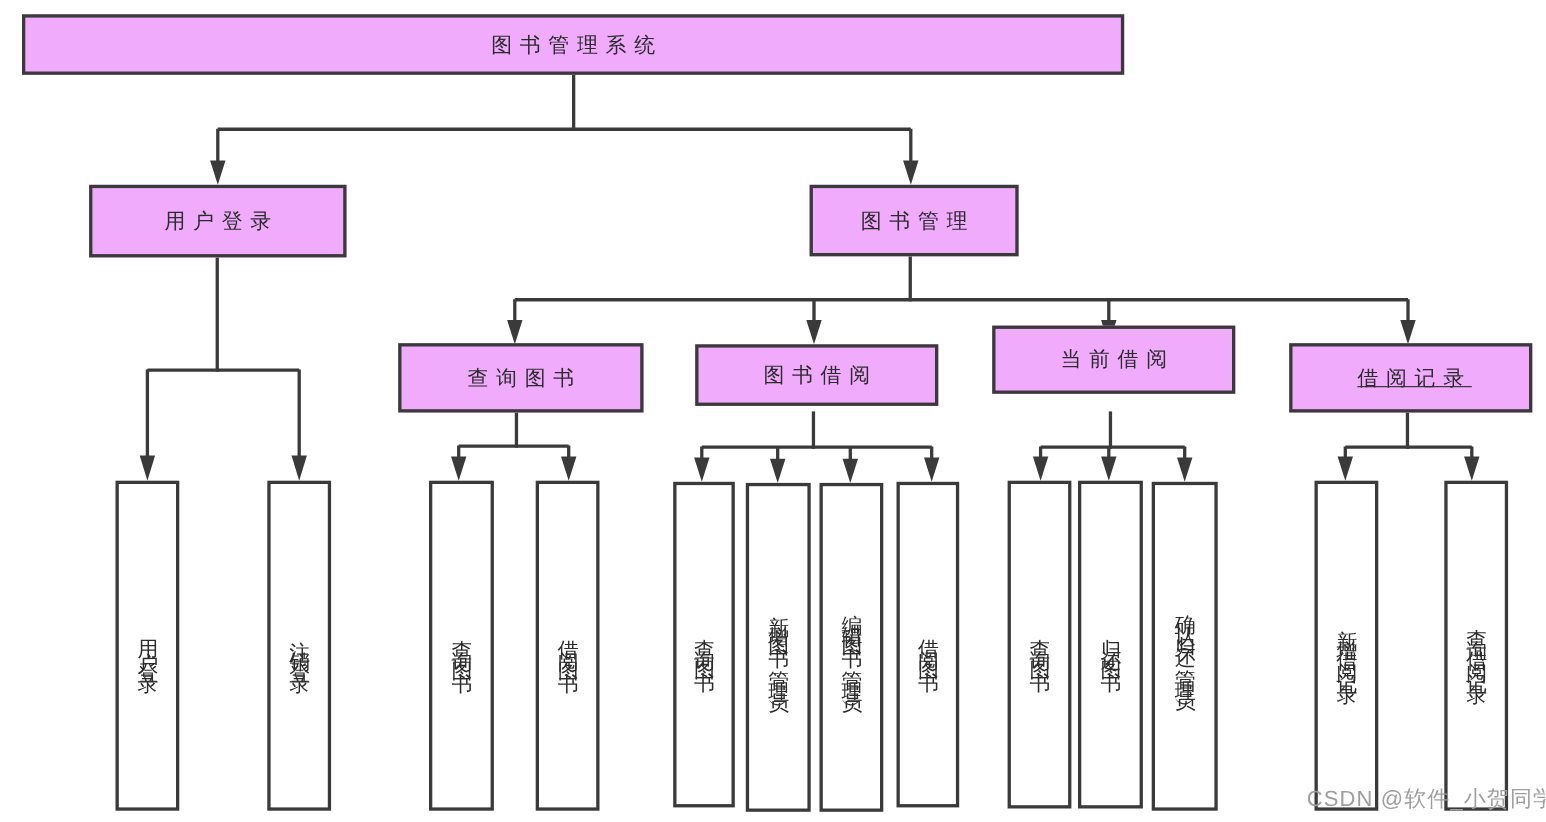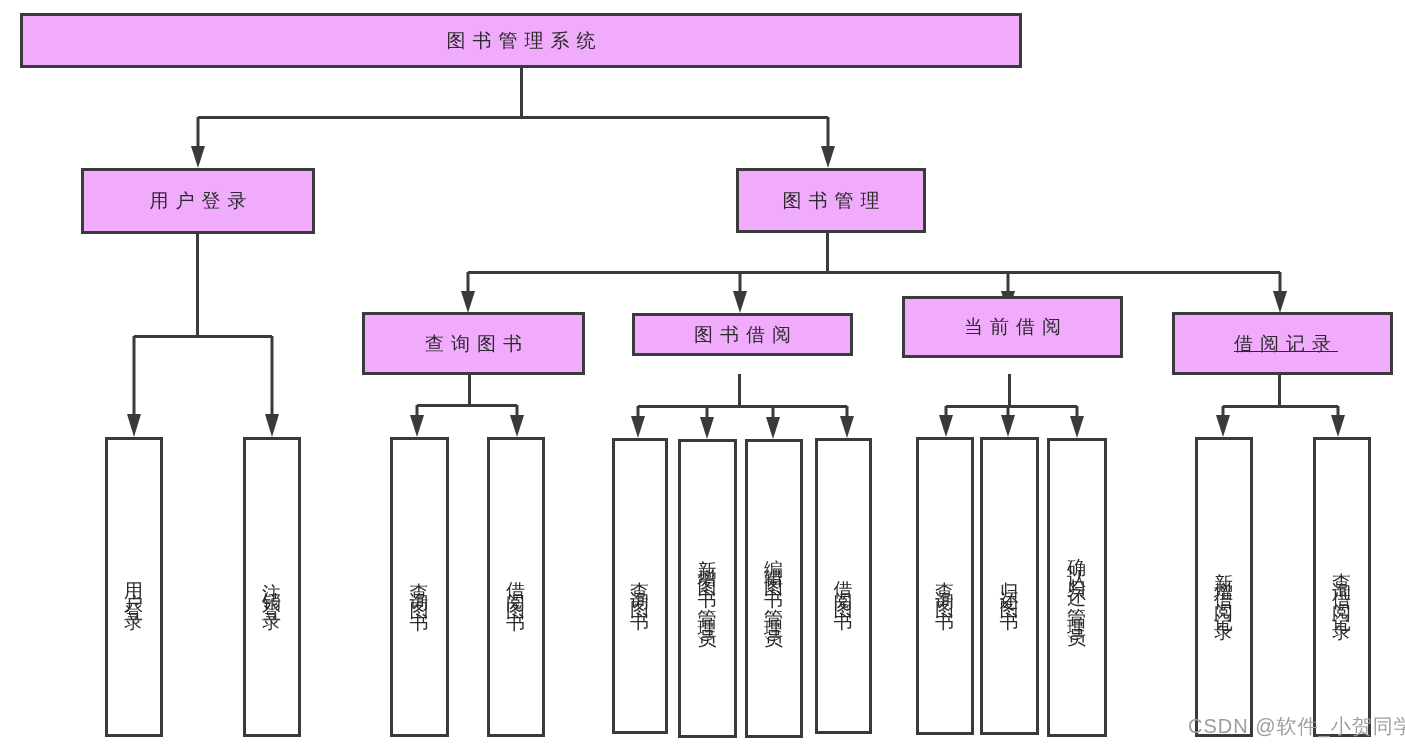--- a/index.html
+++ b/index.html
@@ -126,21 +126,21 @@
       <polygon points="1331,415 1345,415 1338,437"></polygon>
     </g>
   </svg>
 
   <div class="box" style="left:20px; top:13px; width:1002px; height:55px;">图书管理系统</div>
 
   <div class="box" style="left:81px; top:168px; width:234px; height:66px;">用户登录</div>
   <div class="box" style="left:736px; top:168px; width:190px; height:65px;">图书管理</div>
 
   <div class="box" style="left:362px; top:312px; width:223px; height:63px;">查询图书</div>
-  <div class="box" style="left:632px; top:313px; width:221px; height:43px;">图书借阅</div>
+  <div class="box" style="left:632px; top:313px; width:221px; height:56px;">图书借阅</div>
   <div class="box" style="left:902px; top:296px; width:221px; height:62px;">当前借阅</div>
   <div class="box" style="left:1172px; top:312px; width:221px; height:63px;text-decoration:underline;">借阅记录</div>
 
   <div class="vbox" style="left:105px; top:437px; width:58px; height:300px;">
     <span class="vtext">用户登录</span>
   </div>
   <div class="vbox" style="left:243px; top:437px; width:58px; height:300px;">
     <span class="vtext">注销登录</span>
   </div>
 

